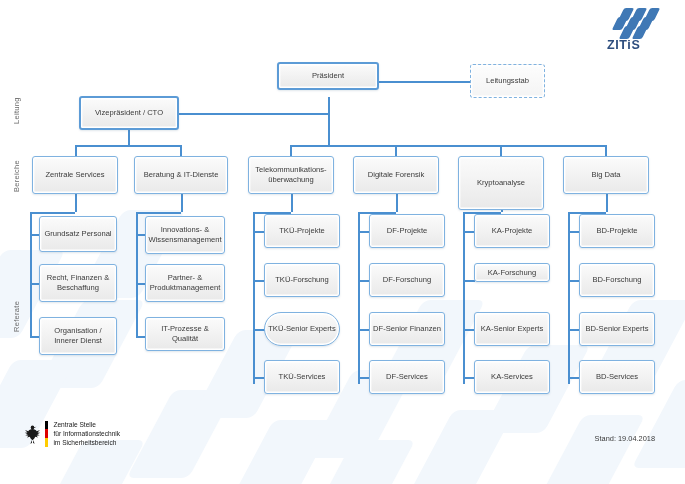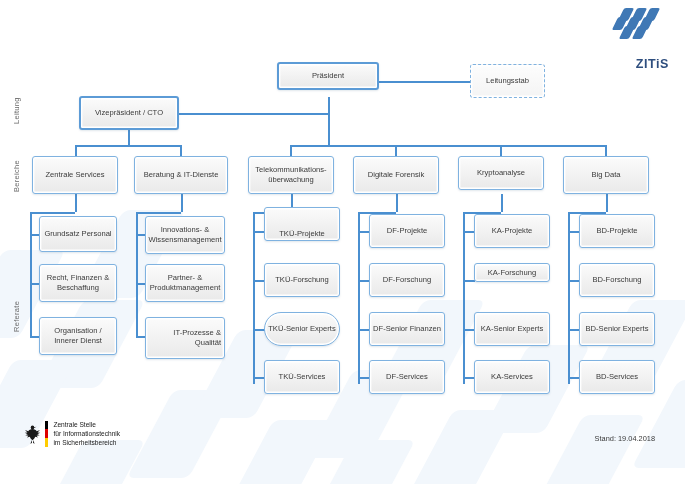--- a/index.html
+++ b/index.html
@@ -18,22 +18,22 @@
     background:#f2f7fc;
     transform:skewX(-28deg);
     border-radius:7px;
   }
 
   
   .logo{position:absolute;right:16px;top:8px;width:62px;height:52px;z-index:5;}
   .logo-marks{position:relative;width:52px;height:30px;margin:0 auto;}
   .lm{position:absolute;width:10px;height:13px;background:#3f78b5;transform:skewX(-26deg);border-radius:2px;}
   .logo-word{
-    text-align:right;font-size:12.5px;font-weight:bold;letter-spacing:.6px;
-    color:#2e4e7e;margin-top:19px;font-family:"Liberation Sans",sans-serif;
+    text-align:left;font-size:12.5px;font-weight:bold;letter-spacing:.6px;
+    color:#2e4e7e;margin-top:0;font-family:"Liberation Sans",sans-serif;
   }
 
   
   .band-label{
     position:absolute;z-index:4;
     font-size:7.5px;color:#6b6b6b;letter-spacing:.3px;
     transform-origin:center center;
     white-space:nowrap;
     writing-mode:vertical-rl;
     transform:rotate(180deg);
@@ -159,21 +159,21 @@
   </div>
   <div class="box" style="left:134px;top:156px;width:94px;height:38px;">
     <span>Beratung &amp; IT-Dienste</span>
   </div>
   <div class="box" style="left:248px;top:156px;width:86px;height:38px;">
     <span>Telekommunikations-überwachung</span>
   </div>
   <div class="box" style="left:353px;top:156px;width:86px;height:38px;">
     <span>Digitale Forensik</span>
   </div>
-  <div class="box" style="left:458px;top:156px;width:86px;height:34px;">
+  <div class="box" style="left:458px;top:156px;width:86px;height:54px;">
     <span>Kryptoanalyse</span>
   </div>
   <div class="box" style="left:563px;top:156px;width:86px;height:38px;">
     <span>Big Data</span>
   </div>
 
   <div class="ln lnv" style="left:75px;top:194px;height:18px;"></div>
   <div class="ln lnv" style="left:181px;top:194px;height:18px;"></div>
   <div class="ln lnv" style="left:291px;top:194px;height:18px;"></div>
   <div class="ln lnv" style="left:396px;top:194px;height:18px;"></div>
@@ -230,25 +230,25 @@
   <div class="box" style="left:39px;top:317px;width:78px;height:38px;">
     <span>Organisation / Innerer Dienst</span>
   </div>
 
   <div class="box" style="left:145px;top:216px;width:80px;height:38px;">
     <span>Innovations- &amp; Wissensmanagement</span>
   </div>
   <div class="box" style="left:145px;top:264px;width:80px;height:38px;">
     <span>Partner- &amp; Produktmanagement</span>
   </div>
-  <div class="box" style="left:145px;top:317px;width:80px;height:42px;text-align:right;">
+  <div class="box" style="left:145px;top:317px;width:80px;height:34px;">
     <span>IT-Prozesse &amp; Qualität</span>
   </div>
 
-  <div class="box" style="left:264px;top:207px;width:76px;height:34px;align-items:flex-end;">
+  <div class="box" style="left:264px;top:214px;width:76px;height:34px;">
     <span>TKÜ-Projekte</span>
   </div>
   <div class="box" style="left:264px;top:263px;width:76px;height:34px;">
     <span>TKÜ-Forschung</span>
   </div>
   <div class="box" style="left:264px;top:312px;width:76px;height:34px;border-radius:17px;">
     <span>TKÜ-Senior Experts</span>
   </div>
   <div class="box" style="left:264px;top:360px;width:76px;height:34px;">
     <span>TKÜ-Services</span>

